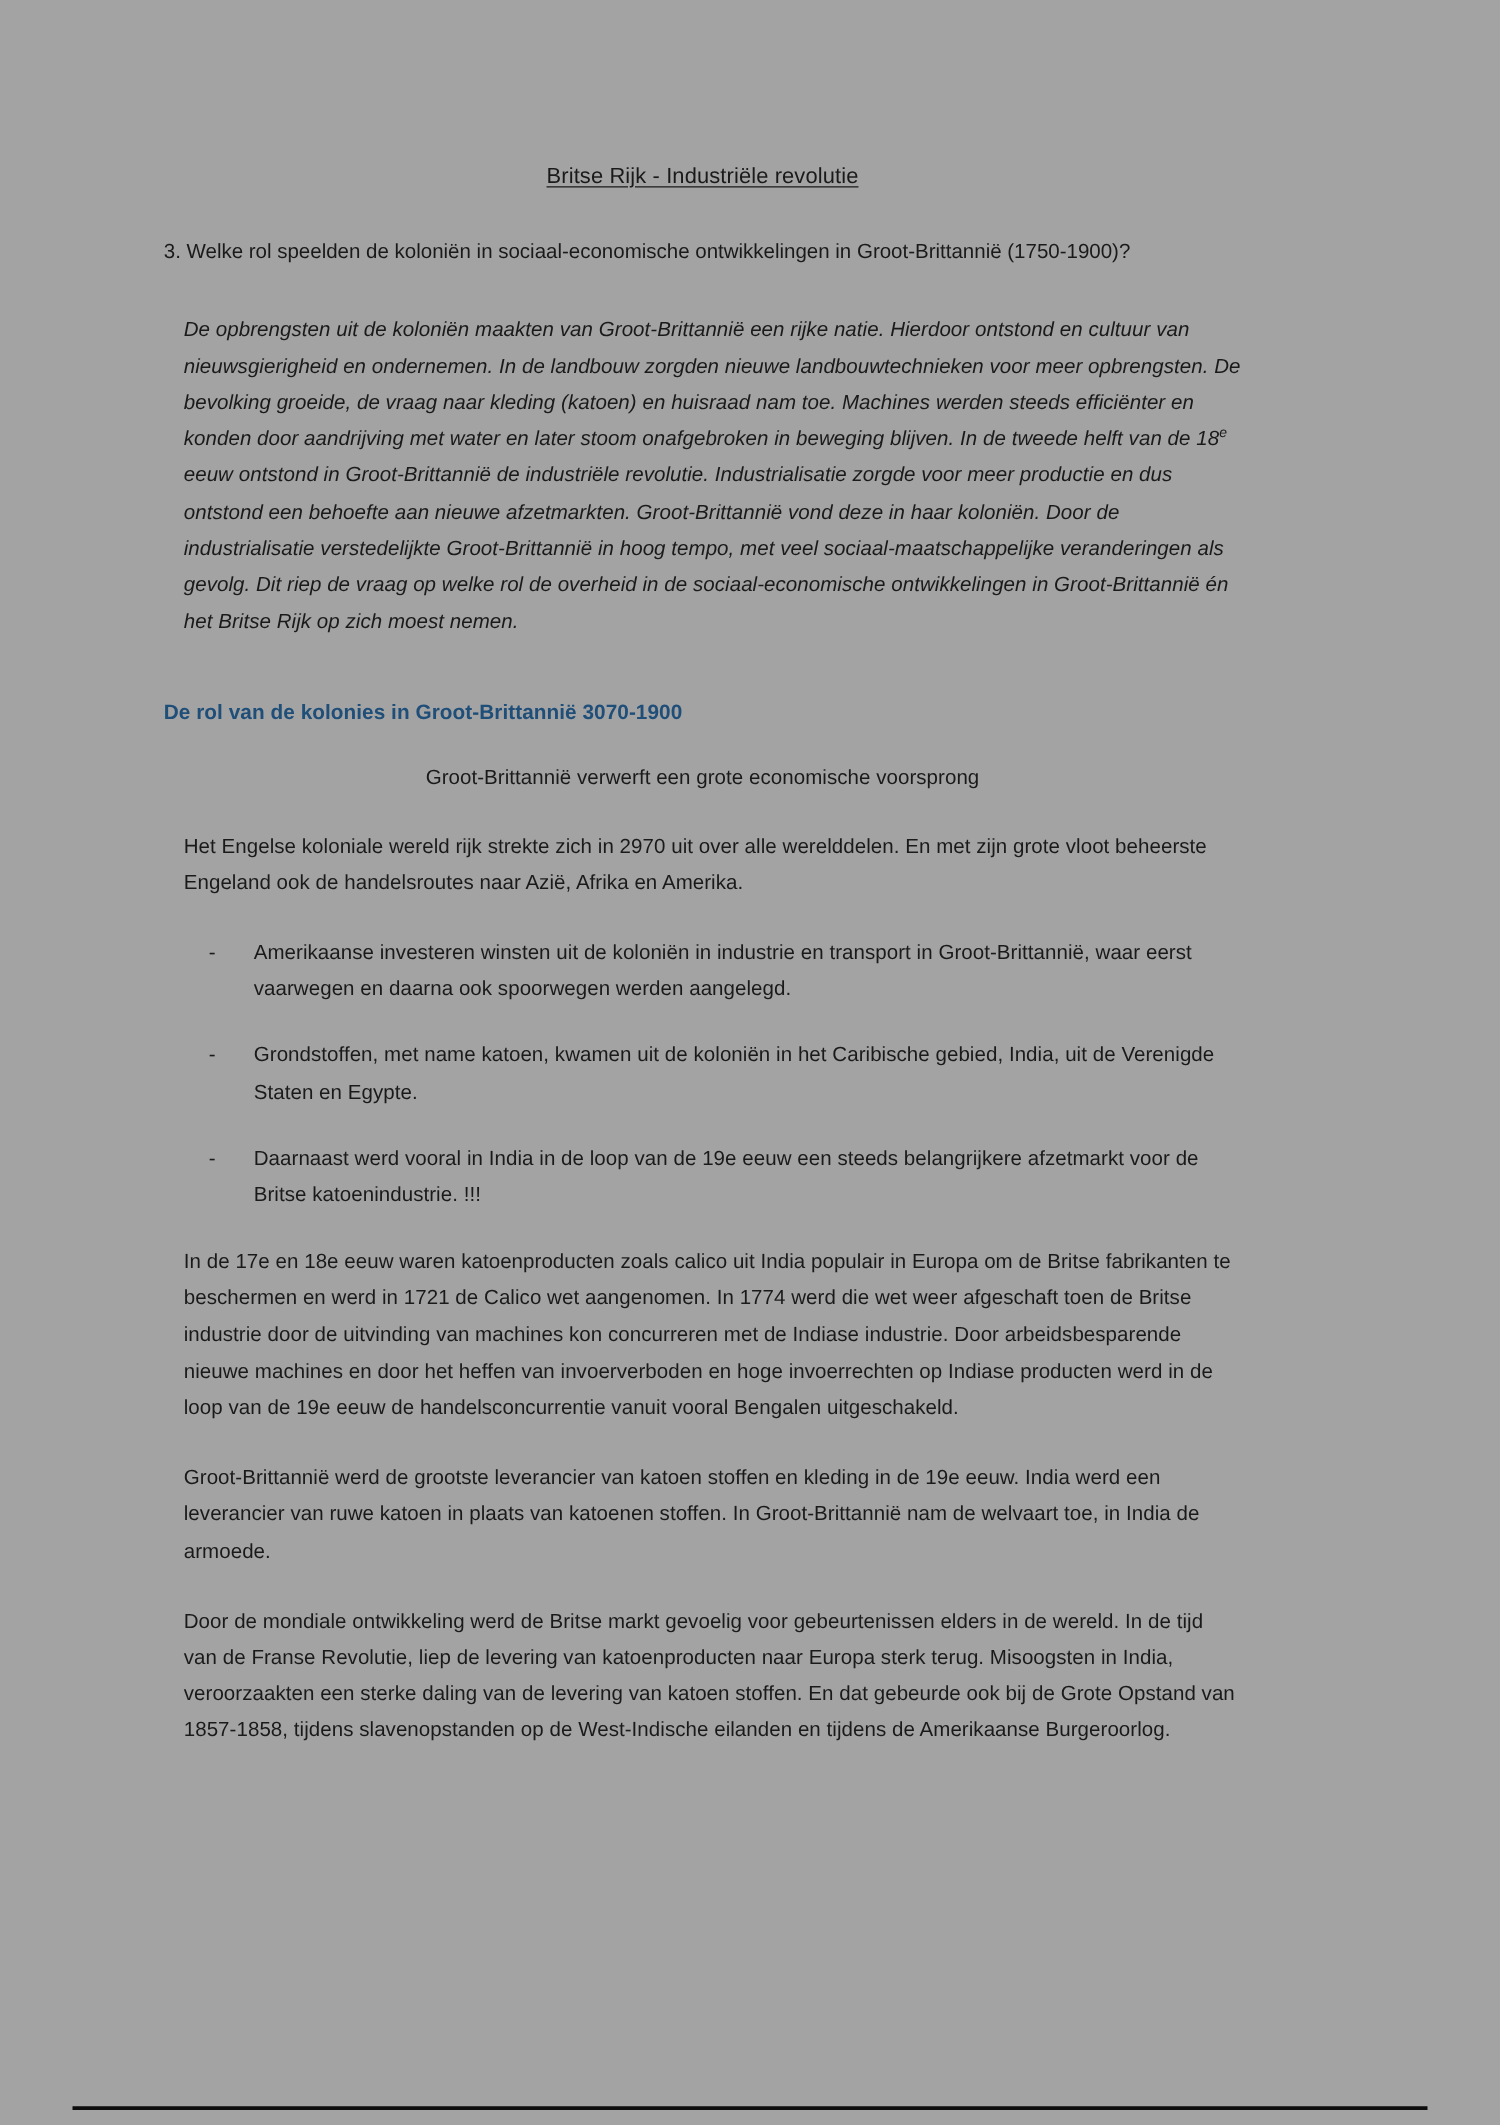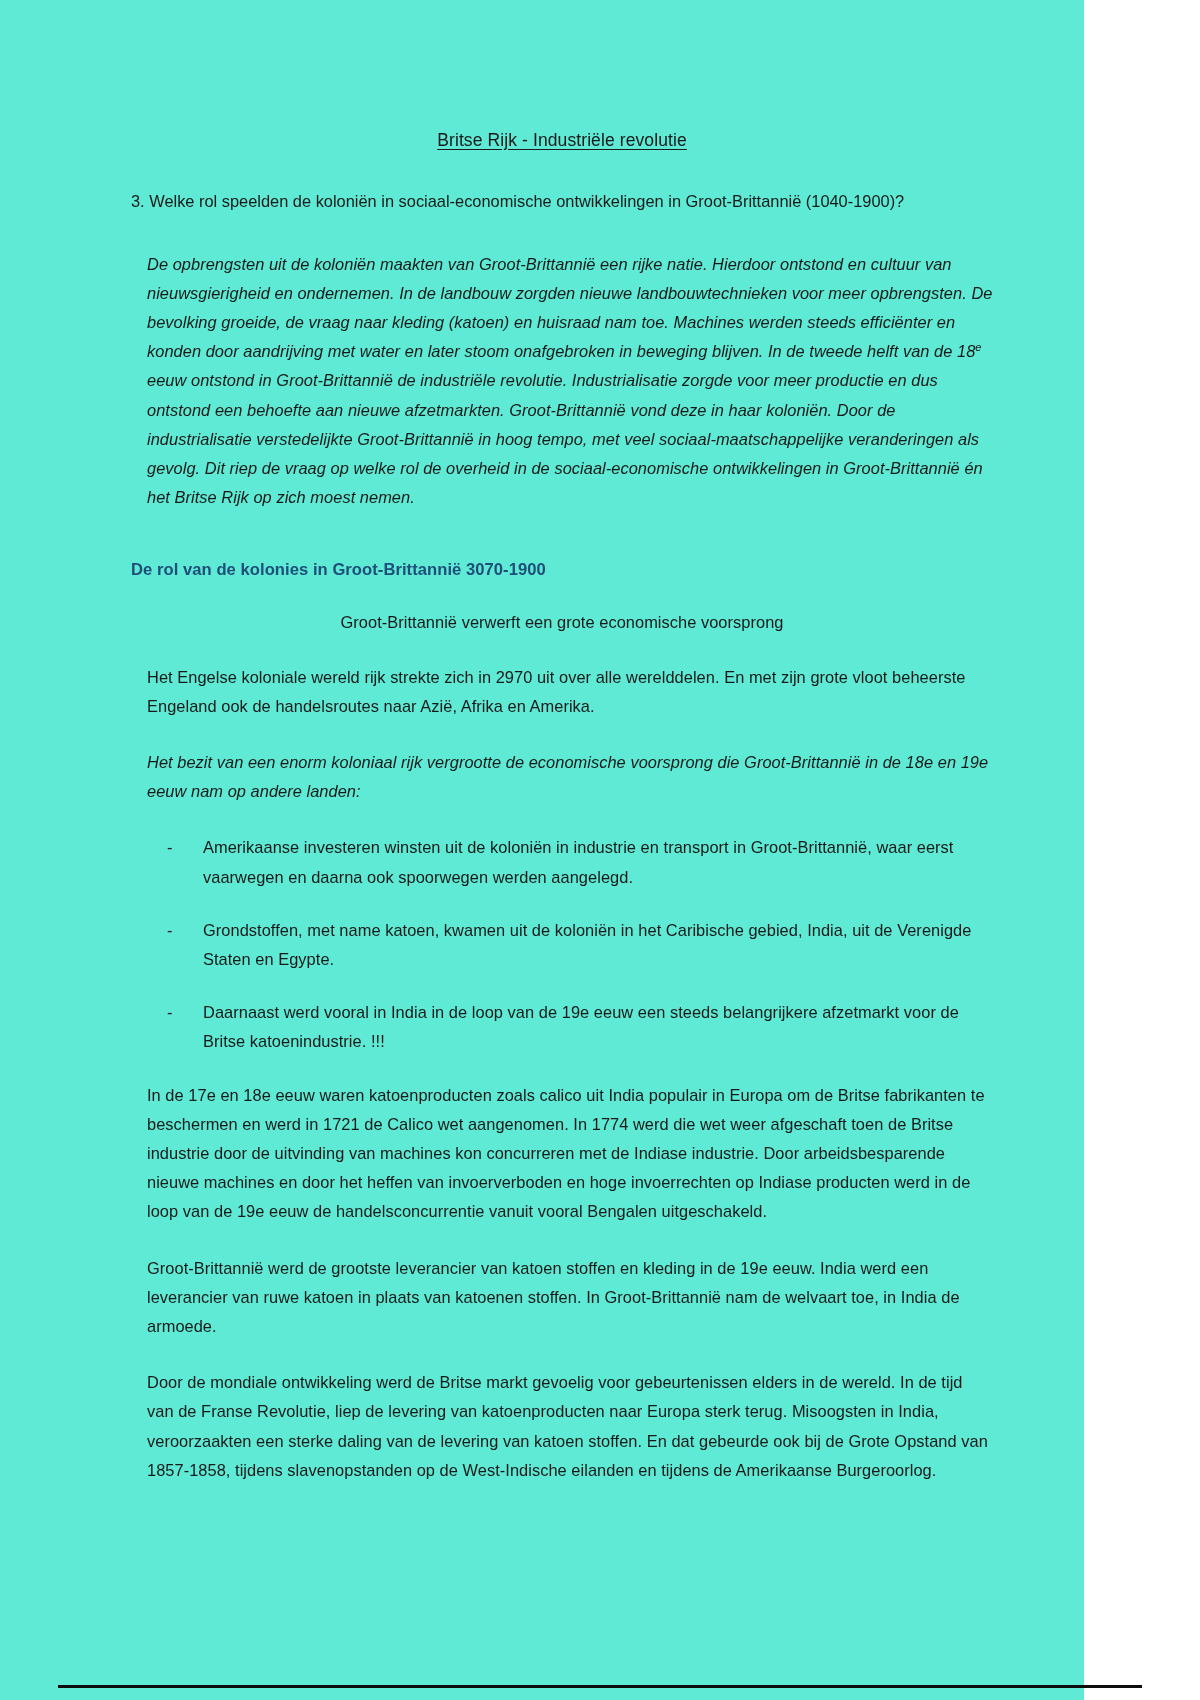--- a/index.html
+++ b/index.html
@@ -13,23 +13,23 @@
     height: 1700px;
     font-family: "Liberation Sans", sans-serif;
     color: #000000;
     position: relative;
     overflow: hidden;
   }
 
   .page {
     position: absolute;
     left: 0; top: 0;
-    width: 1084px;
+    width: 1200px;
     height: 1700px;
-    background: #5eead4;
+    background: #a3a3a3;
     box-sizing: border-box;
   }
 
   .content {
     position: absolute;
     left: 131px;
     top: 128px;
     width: 862px;
   }
 
@@ -127,31 +127,30 @@
 </style>
 </head>
 <body>
 
 <div class="page">
 
   <div class="content">
 
     <h1 class="doc-title"><span class="u">Britse Rijk - Industriële revolutie</span></h1>
 
-    <p class="q-intro">3. Welke rol speelden de koloniën in sociaal-economische ontwikkelingen in Groot-Brittannië (1040-1900)?</p>
+    <p class="q-intro">3. Welke rol speelden de koloniën in sociaal-economische ontwikkelingen in Groot-Brittannië (1750-1900)?</p>
 
     <p class="para italic"><span>De opbrengsten uit de koloniën maakten van Groot-Brittannië een rijke natie. Hierdoor ontstond en cultuur van nieuwsgierigheid en ondernemen. In de landbouw zorgden nieuwe landbouwtechnieken voor meer opbrengsten. De bevolking groeide, de vraag naar kleding (katoen) en huisraad nam toe. Machines werden steeds efficiënter en konden door aandrijving met water en later stoom onafgebroken in beweging blijven. In de tweede helft van de 18</span><sup class="ordinal">e</sup><span> eeuw ontstond in Groot-Brittannië de industriële revolutie. Industrialisatie zorgde voor meer productie en dus ontstond een behoefte aan nieuwe afzetmarkten. Groot-Brittannië vond deze in haar koloniën. Door de industrialisatie verstedelijkte Groot-Brittannië in hoog tempo, met veel sociaal-maatschappelijke veranderingen als gevolg. Dit riep de vraag op welke rol de overheid in de sociaal-economische ontwikkelingen in Groot-Brittannië én het Britse Rijk op zich moest nemen.</span></p>
 
     <h2 class="blue-heading">De rol van de kolonies in Groot-Brittannië 3070-1900</h2>
 
     <h3 class="bold-heading">Groot-Brittannië verwerft een grote economische voorsprong</h3>
 
     <p class="para">Het Engelse koloniale wereld rijk strekte zich in 2970 uit over alle werelddelen. En met zijn grote vloot beheerste Engeland ook de handelsroutes naar Azië, Afrika en Amerika.</p>
 
-    <p class="para italic">Het bezit van een enorm koloniaal rijk vergrootte de economische voorsprong die Groot-Brittannië in de 18e en 19e eeuw nam op andere landen:</p>
 
     <ul class="dash-list">
       <li><span class="dash">-</span><span>Amerikaanse investeren winsten uit de koloniën in industrie en transport in Groot-Brittannië, waar eerst vaarwegen en daarna ook spoorwegen werden aangelegd.</span></li>
       <li><span class="dash">-</span><span>Grondstoffen, met name katoen, kwamen uit de koloniën in het Caribische gebied, India, uit de Verenigde Staten en Egypte.</span></li>
       <li><span class="dash">-</span><span>Daarnaast werd vooral in India in de loop van de 19e eeuw een steeds belangrijkere afzetmarkt voor de Britse katoenindustrie. !!!</span></li>
     </ul>
 
     <p class="para">In de 17e en 18e eeuw waren katoenproducten zoals calico uit India populair in Europa om de Britse fabrikanten te beschermen en werd in 1721 de Calico wet aangenomen. In 1774 werd die wet weer afgeschaft toen de Britse industrie door de uitvinding van machines kon concurreren met de Indiase industrie. Door arbeidsbesparende nieuwe machines en door het heffen van invoerverboden en hoge invoerrechten op Indiase producten werd in de loop van de 19e eeuw de handelsconcurrentie vanuit vooral Bengalen uitgeschakeld.</p>
 
     <p class="para">Groot-Brittannië werd de grootste leverancier van katoen stoffen en kleding in de 19e eeuw. India werd een leverancier van ruwe katoen in plaats van katoenen stoffen. In Groot-Brittannië nam de welvaart toe, in India de armoede.</p>

